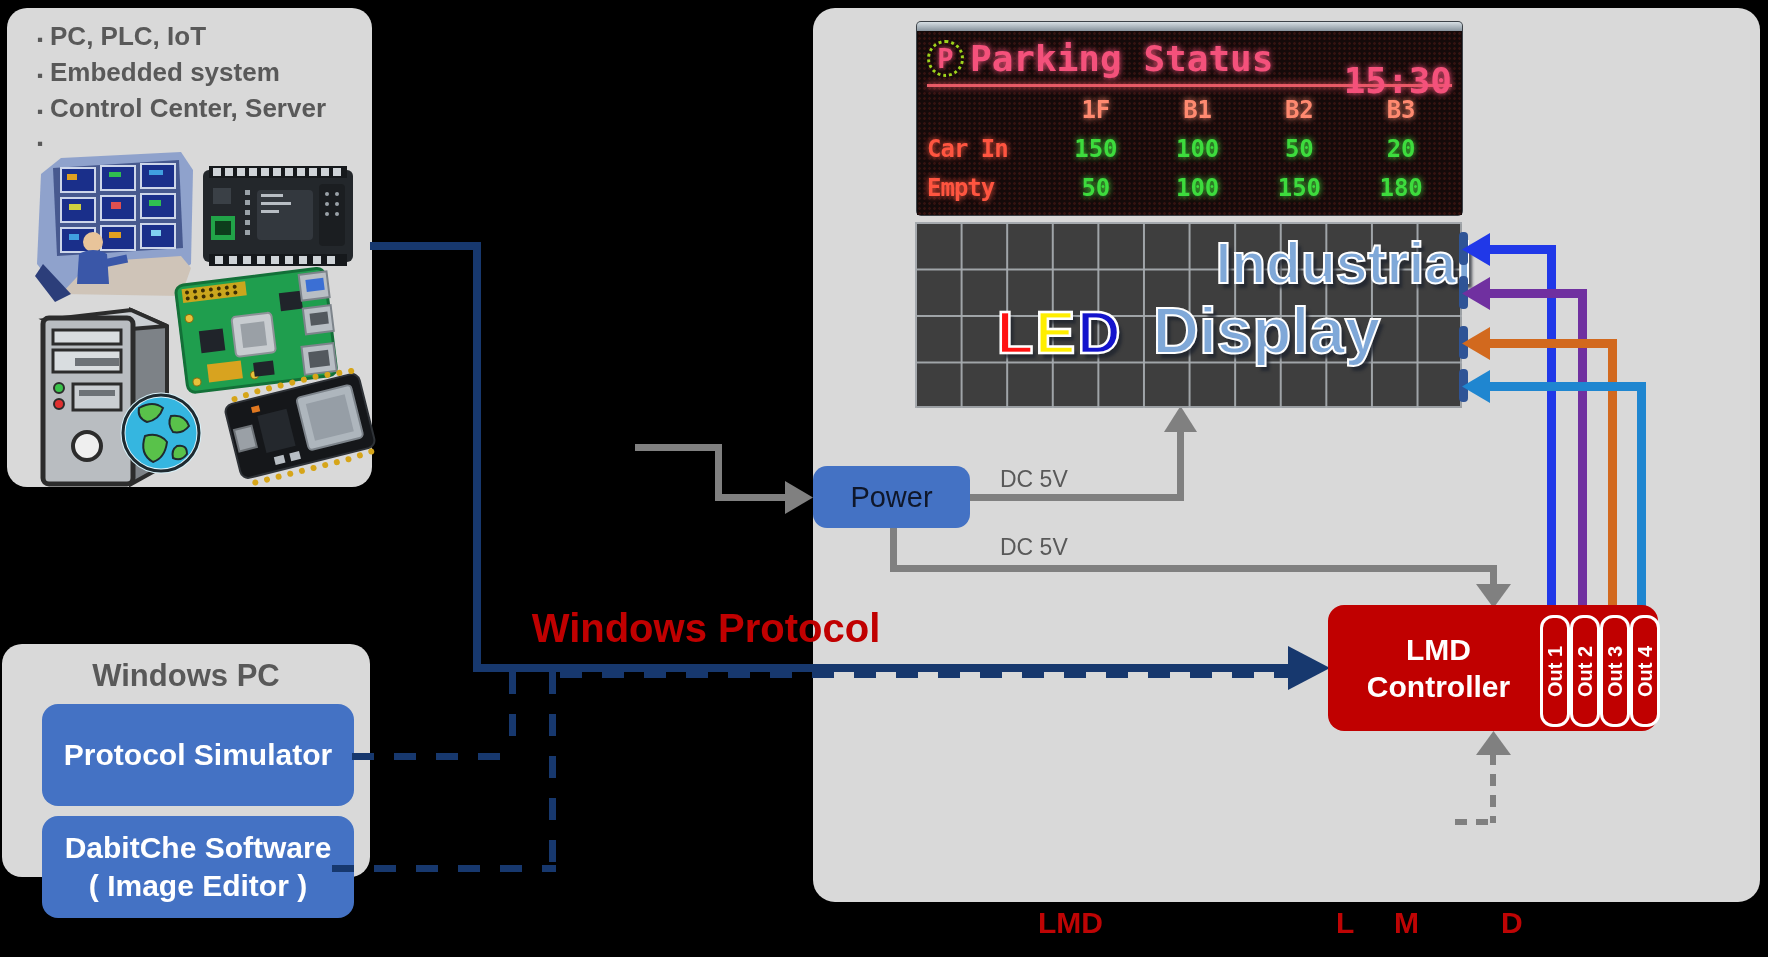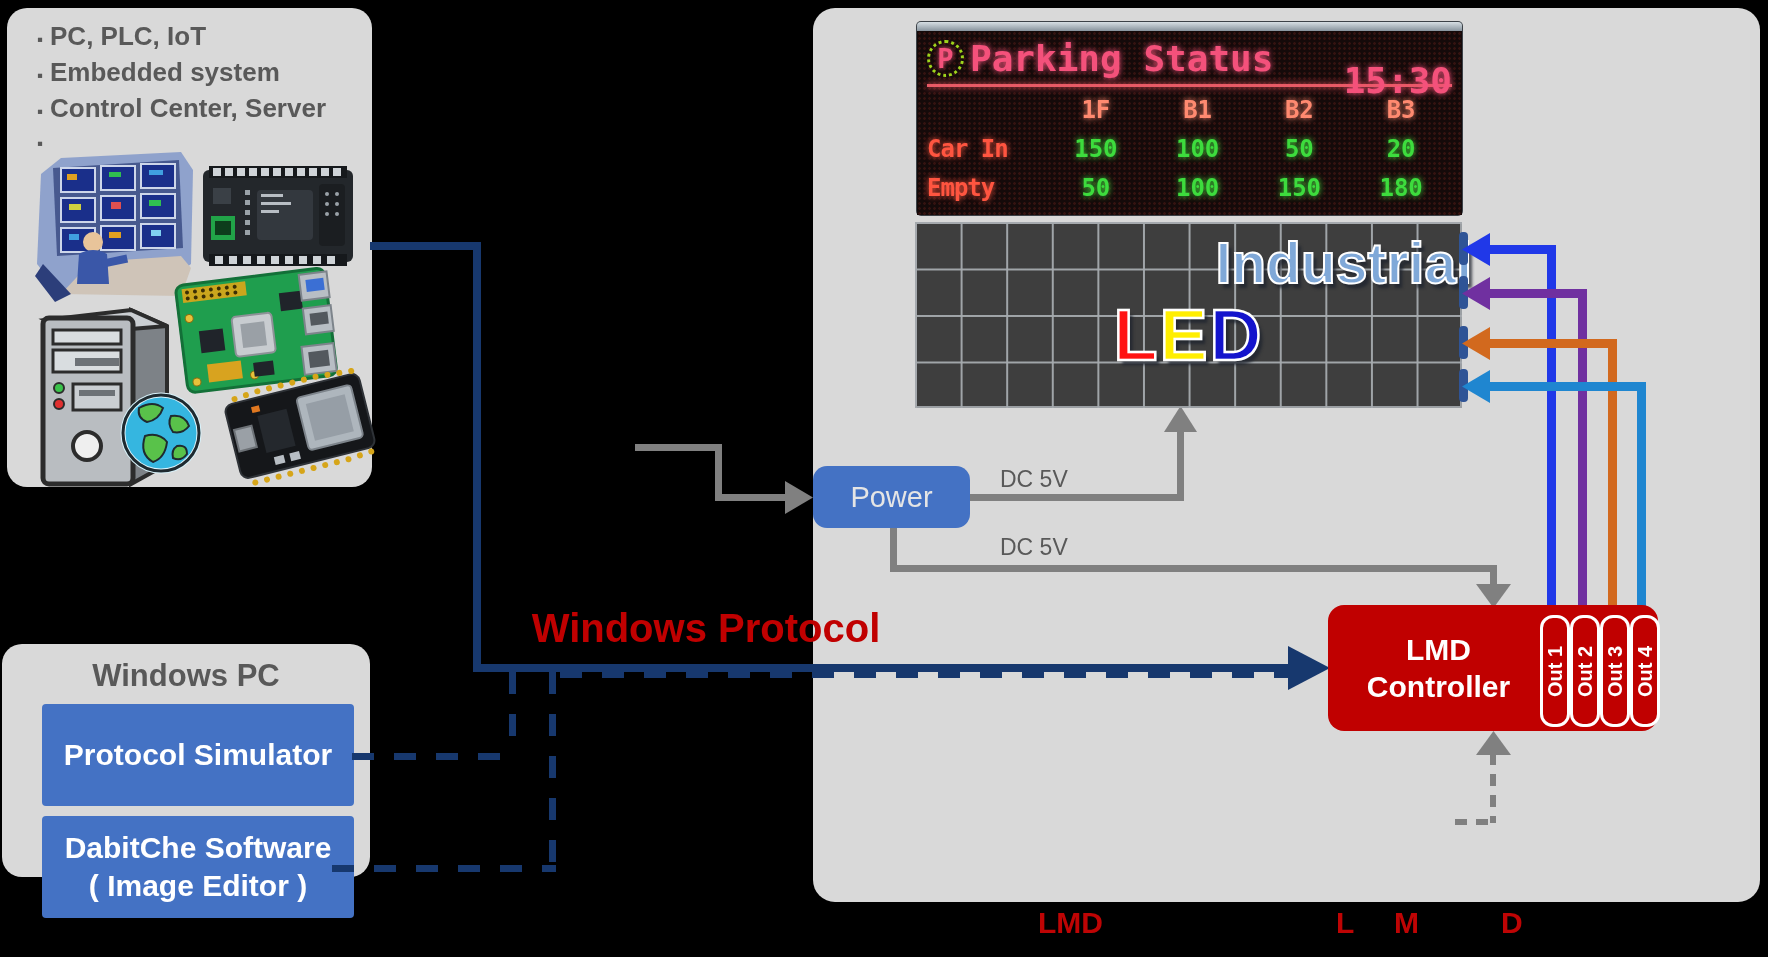--- a/index.html
+++ b/index.html
@@ -19,27 +19,27 @@
   .arr-r{clip-path:polygon(0 0,100% 50%,0 100%);}
   .arr-l{clip-path:polygon(100% 0,0 50%,100% 100%);}
   .arr-u{clip-path:polygon(50% 0,100% 100%,0 100%);}
   .arr-d{clip-path:polygon(0 0,100% 0,50% 100%);}
   
   .bullets{color:var(--text-gray);font-weight:bold;font-size:26px;line-height:32px;}
   .bullets .b{display:flex;align-items:baseline;}
   .bullets .sq{font-size:17px;margin-right:7px;}
   
   .winpc-title{color:var(--text-gray);font-weight:bold;font-size:31px;text-align:center;}
-  .blue-btn{background:var(--button-blue);border-radius:4px;color:#fff;font-weight:bold;
+  .blue-btn{background:var(--button-blue);border-radius:16px;color:#fff;font-weight:bold;
     font-size:30px;display:flex;flex-direction:column;align-items:center;justify-content:center;
     text-align:center;line-height:38px;}
   
   .proto-label{color:var(--node-red);font-weight:bold;font-size:40px;white-space:nowrap;}
   
-  .power{background:var(--button-blue);border-radius:14px;color:#e5e5e5;font-size:29px;font-weight:normal;
+  .power{background:var(--button-blue);border-radius:14px;color:#0f172a;font-size:29px;font-weight:normal;
     display:flex;align-items:center;justify-content:center;}
   .dc-label{color:var(--text-gray);font-size:23px;}
   
   .controller{background:var(--node-red);border-radius:16px;}
   .controller .title{position:absolute;left:8px;top:0;width:205px;height:100%;display:flex;
     flex-direction:column;align-items:center;justify-content:center;color:#fff;font-weight:bold;
     font-size:30px;line-height:37px;}
   .port{position:absolute;top:10px;width:24px;height:106px;border:3px solid #fff;border-radius:13px;
     color:#fff;font-size:20px;font-weight:bold;writing-mode:vertical-rl;transform:rotate(180deg);
     display:flex;align-items:center;justify-content:center;white-space:nowrap;}
@@ -70,21 +70,21 @@
   .matrix{background:
      linear-gradient(to right,rgba(165,170,174,.95) 2px,transparent 2px) 0 0/45.6px 46.5px,
      linear-gradient(to bottom,rgba(165,170,174,.95) 2px,transparent 2px) 0 0/45.6px 46.5px,
      var(--matrix-bg);
      box-shadow:inset 0 0 0 2px rgba(165,170,174,.9);}
   .mx-line1{position:absolute;left:10px;top:8px;width:100%;text-align:right;
     font-size:57px;font-weight:bold;color:var(--matrix-text);
     -webkit-text-stroke:2px #fff;text-shadow:4px 5px 3px rgba(30,35,45,.75);}
   .mx-line2{position:absolute;left:0;top:72px;width:100%;display:flex;align-items:baseline;
     justify-content:center;gap:30px;font-weight:bold;}
-  .mx-led{font-size:72px;letter-spacing:2px;-webkit-text-stroke:2.5px #fff;
+  .mx-led{font-size:60px;letter-spacing:2px;-webkit-text-stroke:2.5px #fff;
     text-shadow:4px 5px 3px rgba(30,35,45,.75);text-align:right;}
   .mx-word{font-size:64px;color:var(--matrix-text);-webkit-text-stroke:2px #fff;
     text-shadow:4px 5px 3px rgba(30,35,45,.75);}
   .tab{position:absolute;width:9px;height:33px;background:#2F5496;border-radius:4px;}
   
   .cap{position:absolute;top:906px;color:var(--caption-red);font-size:30px;font-weight:600;}
 </style>
 </head>
 <body>
 
@@ -370,20 +370,21 @@
         <span class="sign-col greenled">150</span>
         <span class="sign-col greenled">180</span>
       </div>
     </div>
   </div>
 
   <div class="abs matrix" style="left:915px;top:222px;width:547px;height:186px;">
     <div class="mx-line1">Industrial</div>
     <div class="mx-line2">
       <span class="mx-led"><span style="color: rgb(255, 18, 18);">L</span><span style="color: rgb(255, 238, 0);">E</span><span style="color: rgb(20, 20, 204);">D</span></span>
+      <span class="mx-word">Display</span>
     </div>
   </div>
 
   <div class="tab" style="left:1459px;top:232px;"></div>
   <div class="tab" style="left:1459px;top:276px;"></div>
   <div class="tab" style="left:1459px;top:326px;"></div>
   <div class="tab" style="left:1459px;top:369px;"></div>
 
   <div class="wire" style="left:1486px;top:245px;width:70px;height:9px;background:var(--cable-out1);"></div>
   <div class="wire" style="left:1547px;top:245px;width:9px;height:372px;background:var(--cable-out1);"></div>

